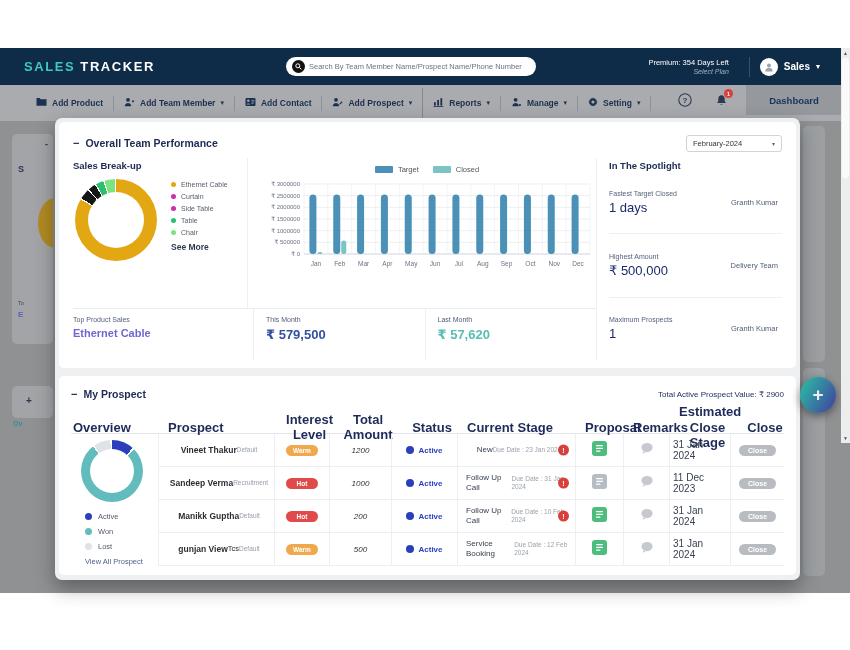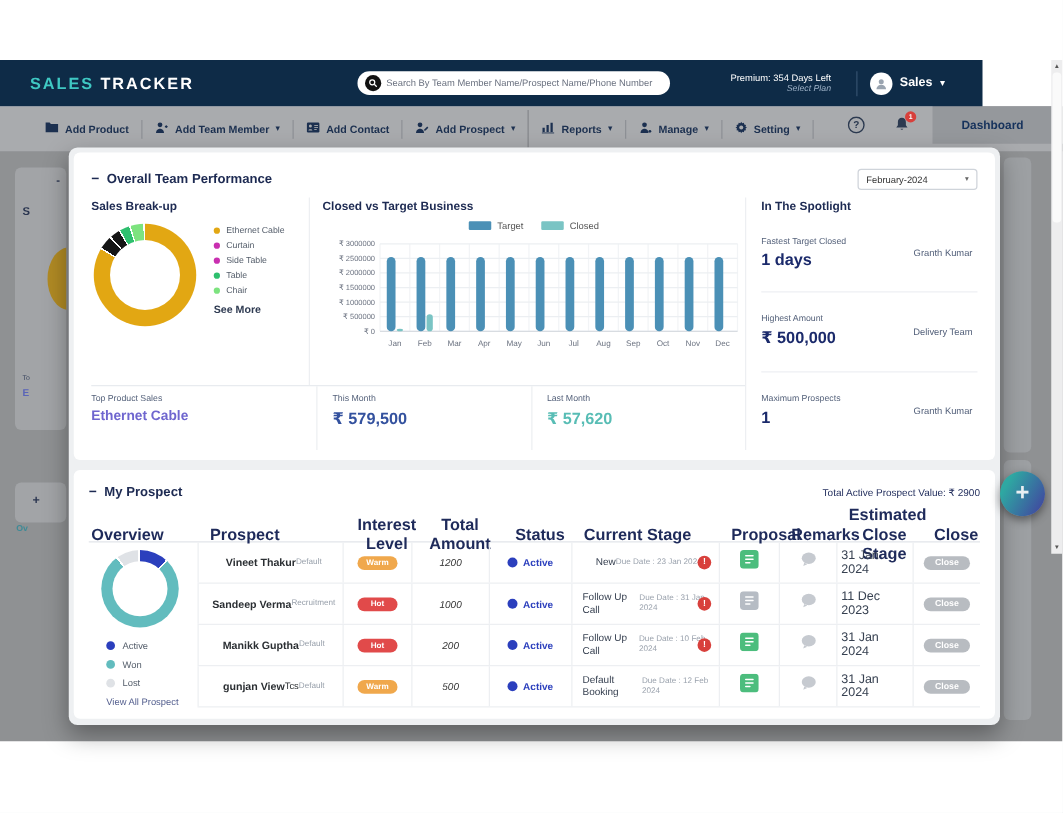--- a/index.html
+++ b/index.html
@@ -1,21 +1,21 @@
 <!DOCTYPE html>
 <html><head>
 <meta charset="utf-8">
 <style>
   * { margin:0; padding:0; box-sizing:border-box; }
   html,body { width:850px; height:650px; background:#ffffff; overflow:hidden;
     font-family:"Liberation Sans","DejaVu Sans",sans-serif; }
   #app { position:relative; width:850px; height:650px; background:#fff; }
 
   
-  .navbar { position:absolute; left:0; top:48px; width:786px; height:37px;
+  .navbar { position:absolute; left:0; top:48px; width:850px; height:37px;
     background:#0e2b47; display:flex; align-items:center; z-index:10; }
   .logo { position:absolute; left:24px; top:0; height:37px; display:flex; align-items:center;
     font-size:13px; font-weight:bold; letter-spacing:1.6px; }
   .logo .lp { color:#3fc8c3; } .logo .ls { color:#ffffff; margin-left:5px; }
   .search-wrap { position:absolute; left:286px; top:9px; width:250px; height:19px;
     background:#ffffff; border-radius:10px; display:flex; align-items:center; padding:0 6px; }
   .search-badge { width:13px; height:13px; border-radius:50%; background:#111; display:flex;
     align-items:center; justify-content:center; flex:0 0 13px; }
   .search-wrap input { border:none; outline:none; flex:1; font-size:7.5px; color:#333;
     margin-left:4px; background:transparent; font-family:inherit; }
@@ -115,21 +115,21 @@
 
   .chart-legend { display:flex; justify-content:center; gap:14px; align-items:center; height:14px; margin-top:2px;}
   .cl-item { display:flex; align-items:center; gap:5px; font-size:7.5px; color:#555; }
   .cl-swatch { width:18px; height:7px; border-radius:1px; }
 
   .col-spot { width:186px; border-left:1px solid #edeff2; padding-left:12px; display:flex; flex-direction:column; }
   .spot-title { font-size:9.5px; font-weight:bold; color:#1d2a52; margin-top:2px; }
   .spot-stat { flex:1; display:flex; align-items:center; justify-content:space-between; padding-right:4px; }
   .spot-stat + .spot-stat { border-top:1px solid #eef0f3; }
   .spot-label { font-size:7px; color:#54617a; }
-  .spot-value { font-size:13px; font-weight:bold; color:#1b2a6b; margin-top:3px; }
+  .spot-value { font-size:13px; font-weight:normal; color:#1b2a6b; margin-top:3px; }
   .spot-name { font-size:7.5px; color:#53607a; }
 
   
   .c2-head { display:flex; justify-content:space-between; align-items:center; height:20px; }
   .total-value { font-size:8px; color:#1e2a5a; }
   .thead { display:grid; grid-template-columns:95px 116px 55px 62px 66px 118px 48px 46px 61px 54px;
     height:30px; align-items:center; border-bottom:1px solid #e2e5ea; }
   .th { font-size:13px; font-weight:bold; color:#1e2a5a; text-align:center; line-height:1.2; padding:0 2px;}
   .th.left { text-align:left; }
   .tbody { display:flex; }
@@ -350,21 +350,20 @@
                     <div class="bk-item">
                       <span class="bk-dot" style="background: rgb(125, 227, 127);"></span>
                       <span class="bk-label">Chair</span>
                     </div>
                     <div class="see-more">See More</div>
                   </div>
               </div>
             </div>
 
             <div class="col-chart">
-              <div class="panel-sub">Closed vs Target Business</div>
               <div class="chart-legend" id="chart-legend">
                   <div class="cl-item">
                     <span class="cl-swatch" style="background: rgb(75, 144, 182);"></span>
                     <span>Target</span>
                   </div>
                   <div class="cl-item">
                     <span class="cl-swatch" style="background: rgb(122, 196, 196);"></span>
                     <span>Closed</span>
                   </div>
                 </div>
@@ -646,21 +645,21 @@
                 <span class="pill" style="background: rgb(240, 168, 76);">Warm</span>
               </div>
               <div class="td">
                 <span class="amount">500</span>
               </div>
               <div class="td">
                 <span class="status-dot"></span>
                 <span class="status-txt">Active</span>
               </div>
               <div class="td left stack stage-cell">
-                <div class="stage-name">Default Booking</div>
+                <div class="stage-name">Service Booking</div>
                 <div class="stage-due">Due Date : 12 Feb 2024</div>
               </div>
               <div class="td">
                 <span><svg width="15" height="15" viewBox="0 0 15 15">
                     <rect width="15" height="15" rx="3" fill="#4cbd7d"></rect>
                     <rect x="4" y="4" width="7" height="1.2" rx="0.6" fill="#fff"></rect>
                     <rect x="4" y="6.8" width="7" height="1.2" rx="0.6" fill="#fff"></rect>
                     <rect x="4" y="9.6" width="4.5" height="1.2" rx="0.6" fill="#fff"></rect>
                   </svg></span>
               </div>

